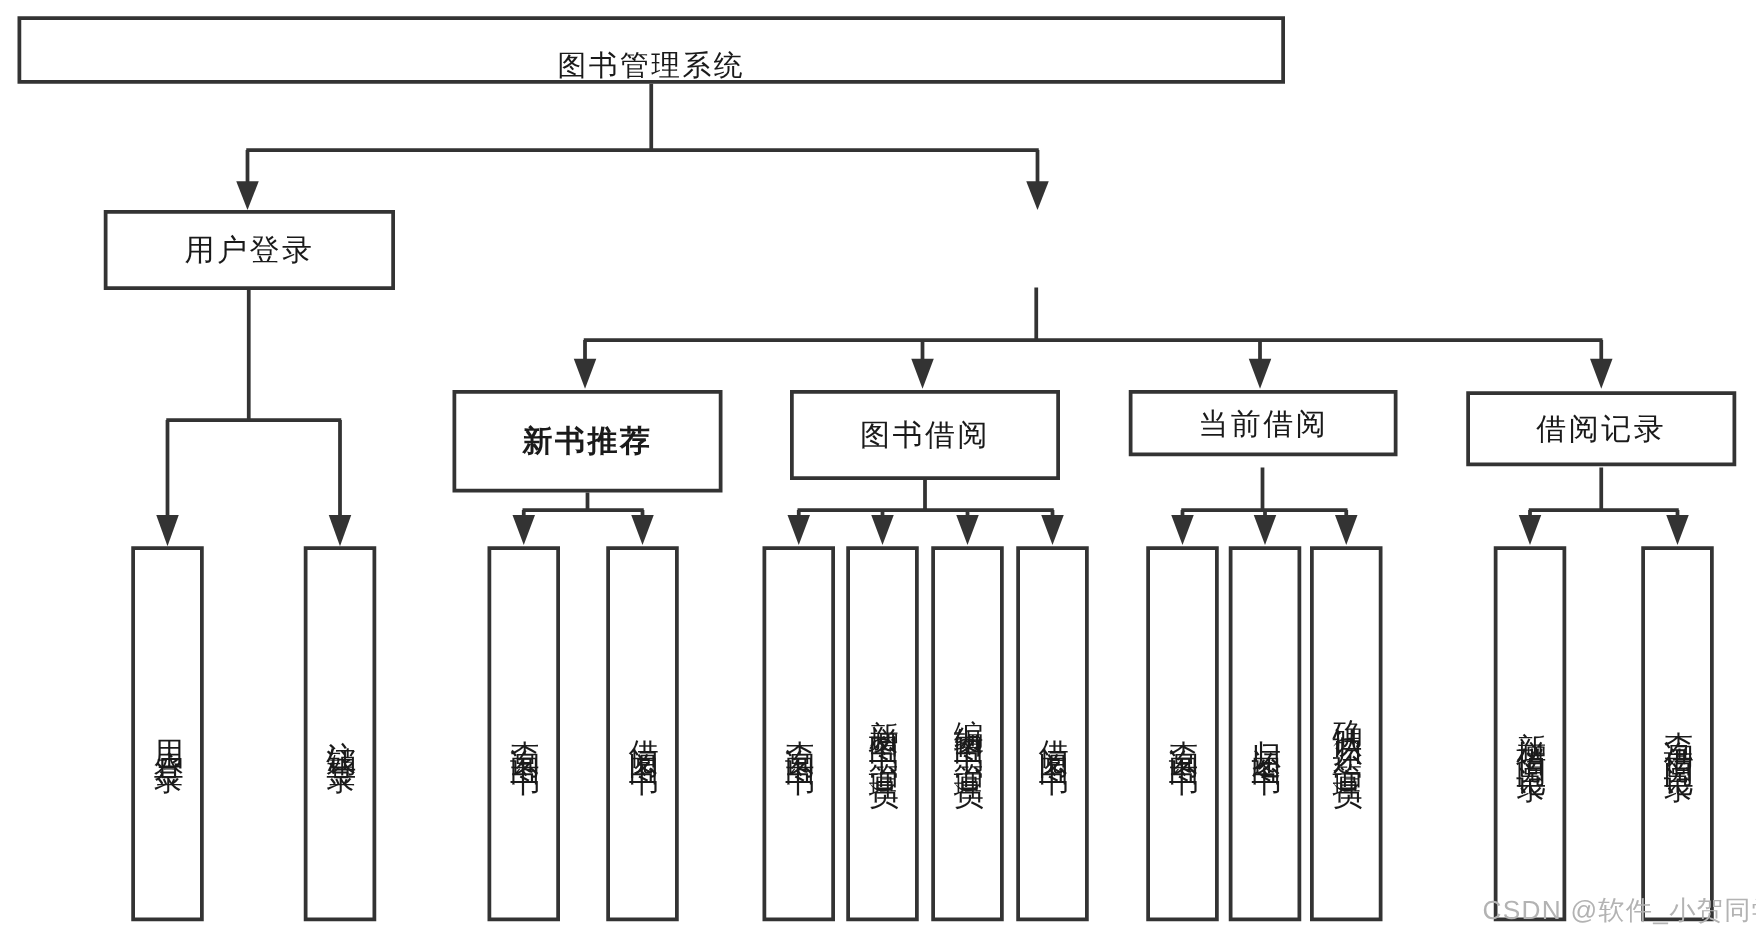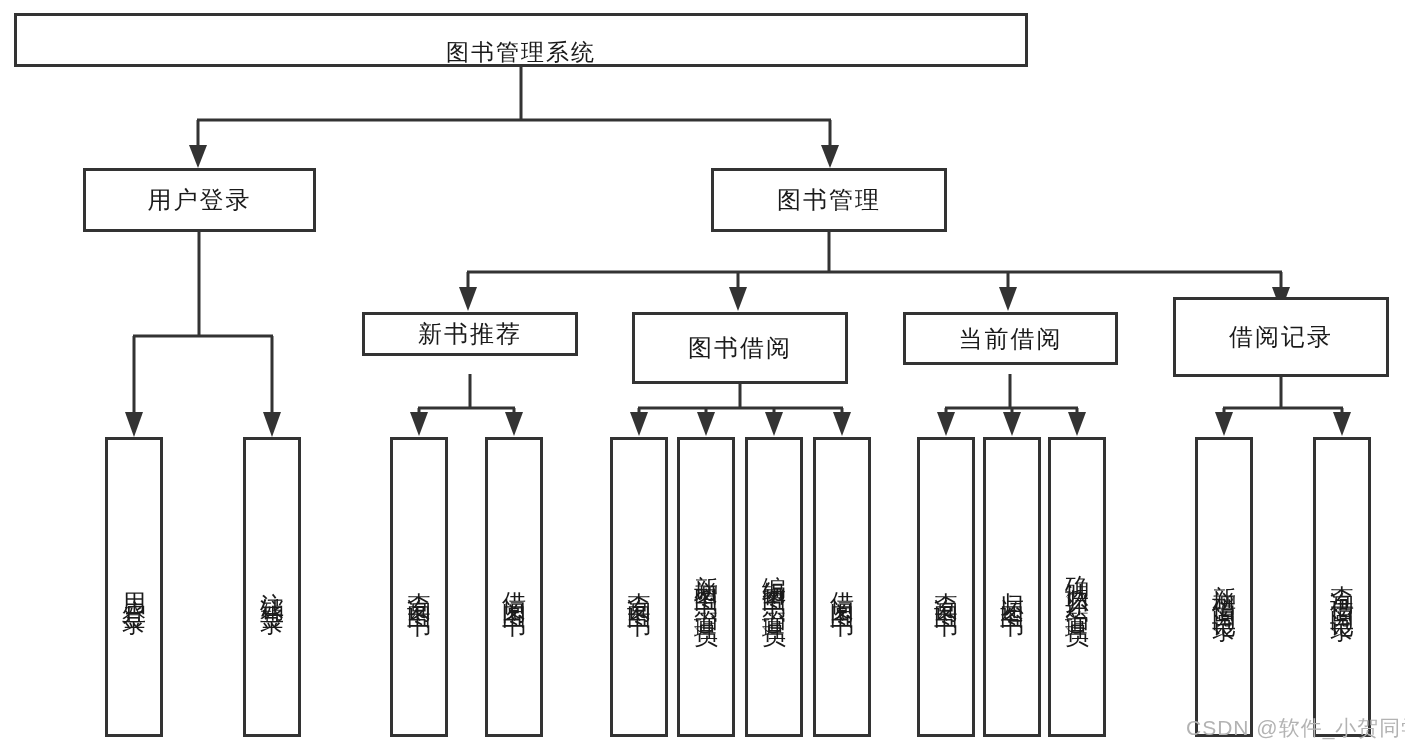--- a/index.html
+++ b/index.html
@@ -103,34 +103,31 @@
     </g>
   </svg>
 
   <div class="box lvl1" style="left:14px; top:13px; width:1014px; height:54px;">
     <span class="label">图书管理系统</span>
   </div>
 
   <div class="box" style="left:83px; top:168px; width:233px; height:64px;">
     <span class="label">用户登录</span>
   </div>
-  <div class="box" style="left:711px; top:168px; width:236px; height:64px;">
-    <span class="label">图书管理</span>
-  </div>
 
-  <div class="box" style="left:362px; top:312px; width:216px; height:44px;">
+  <div class="box" style="left:362px; top:312px; width:216px; height:82px;font-weight:bold;">
     <span class="label">新书推荐</span>
   </div>
   <div class="box" style="left:632px; top:312px; width:216px; height:72px;">
     <span class="label">图书借阅</span>
   </div>
   <div class="box" style="left:903px; top:312px; width:215px; height:53px;">
     <span class="label">当前借阅</span>
   </div>
-  <div class="box" style="left:1173px; top:297px; width:216px; height:80px;">
+  <div class="box" style="left:1173px; top:313px; width:216px; height:60px;">
     <span class="label">借阅记录</span>
   </div>
 
   <div class="box v" style="left:105px; top:437px; width:58px; height:300px;">
     <span class="vlabel">用户登录</span>
   </div>
   <div class="box v" style="left:243px; top:437px; width:58px; height:300px;">
     <span class="vlabel">注销登录</span>
   </div>
 

